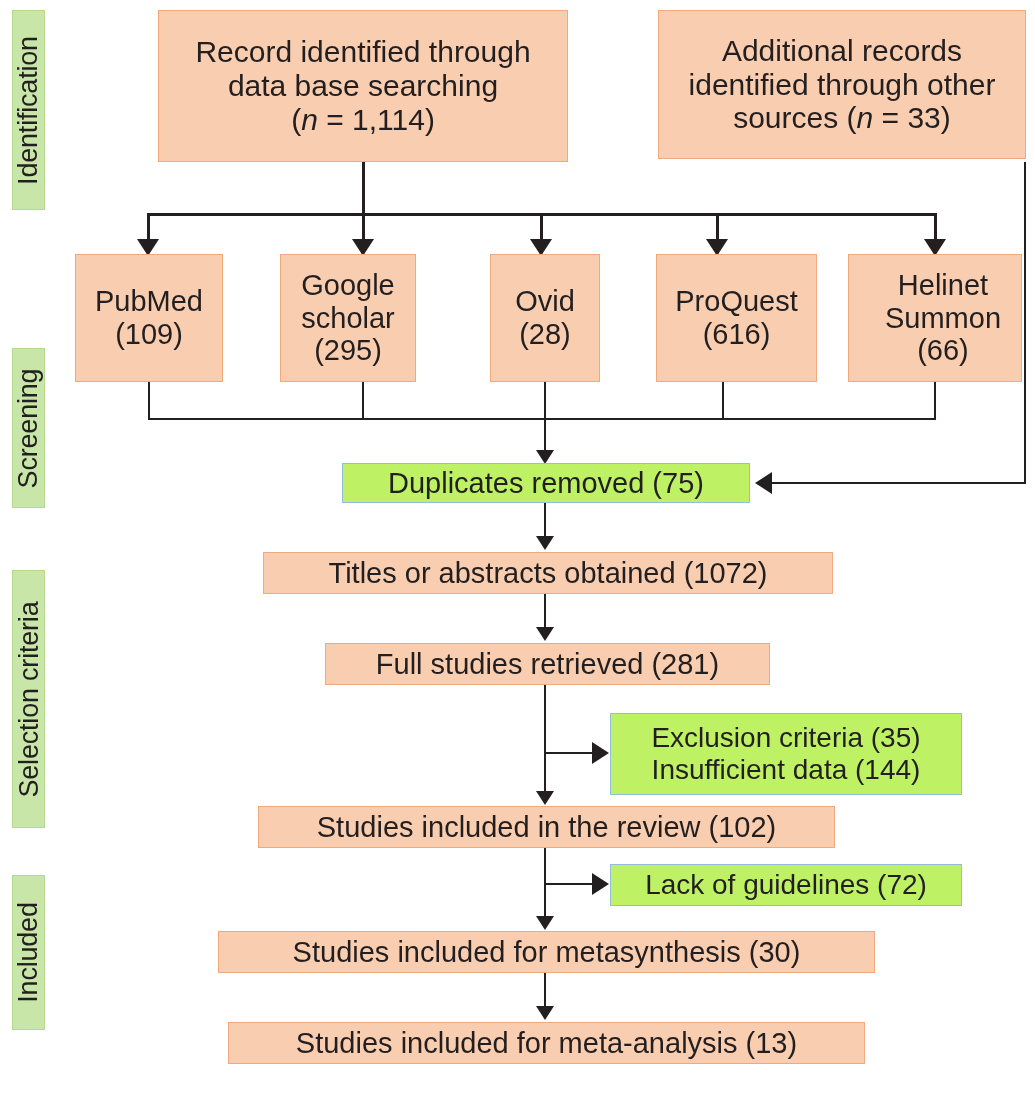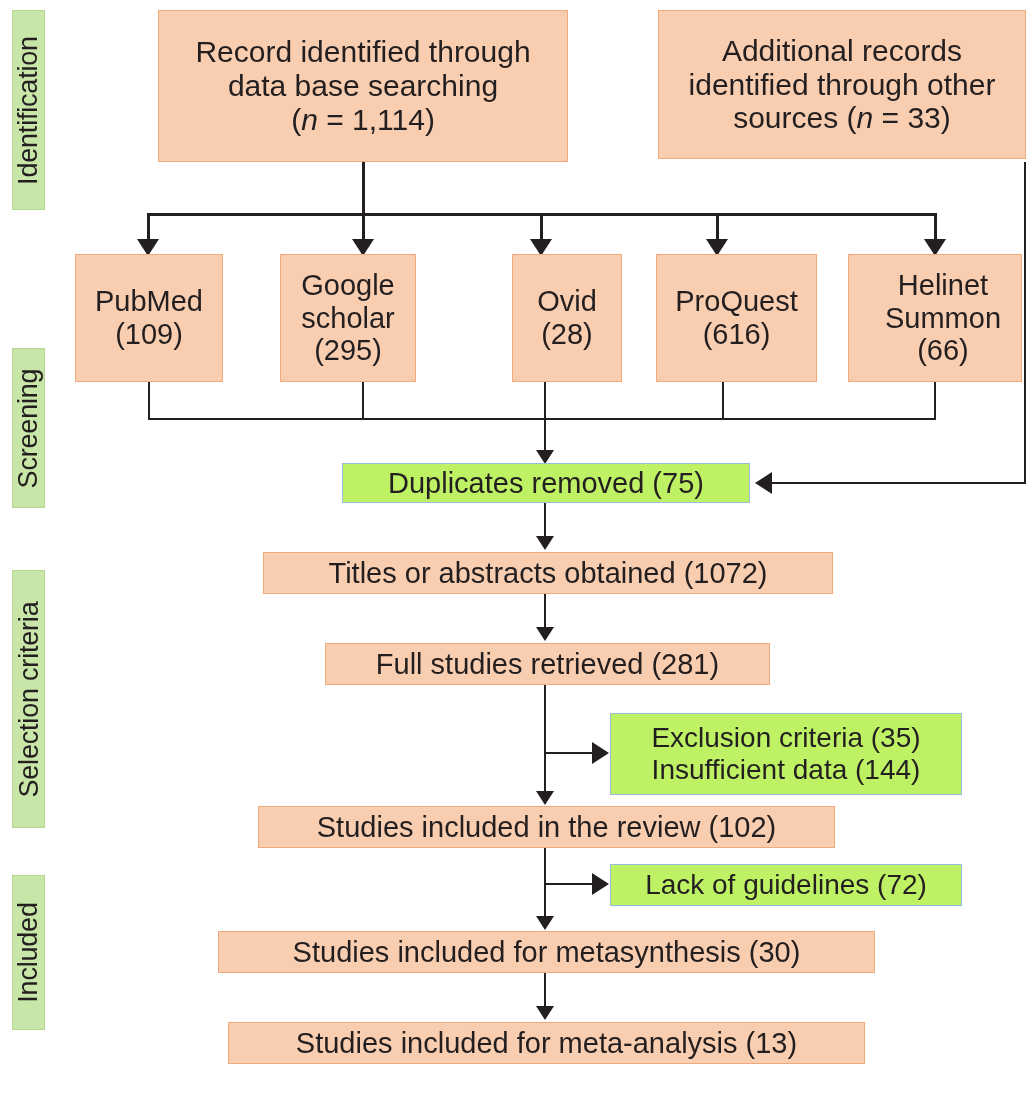--- a/index.html
+++ b/index.html
@@ -139,21 +139,21 @@
   <div class="arrow down" style="left:924px; top:239px;"></div>
 
   <div class="node orange" style="left:75px; top:254px; width:148px; height:128px; font-size:29px;">
     <span class="txt"><span>PubMed</span><br><span>(109)</span></span>
   </div>
 
   <div class="node orange" style="left:280px; top:254px; width:136px; height:128px; font-size:29px;">
     <span class="txt"><span>Google</span><br><span>scholar</span><br><span>(295)</span></span>
   </div>
 
-  <div class="node orange" style="left:490px; top:254px; width:110px; height:128px; font-size:29px;margin-left:22px;">
+  <div class="node orange" style="left:490px; top:254px; width:110px; height:128px; font-size:29px;">
     <span class="txt"><span>Ovid</span><br><span>(28)</span></span>
   </div>
 
   <div class="node orange" style="left:656px; top:254px; width:161px; height:128px; font-size:29px;">
     <span class="txt"><span>ProQuest</span><br><span>(616)</span></span>
   </div>
 
   <div class="node orange" style="left:848px; top:254px; width:174px; height:128px; font-size:29px;padding-left:16px;">
     <span class="txt"><span>Helinet</span><br><span>Summon</span><br><span>(66)</span></span>
   </div>

